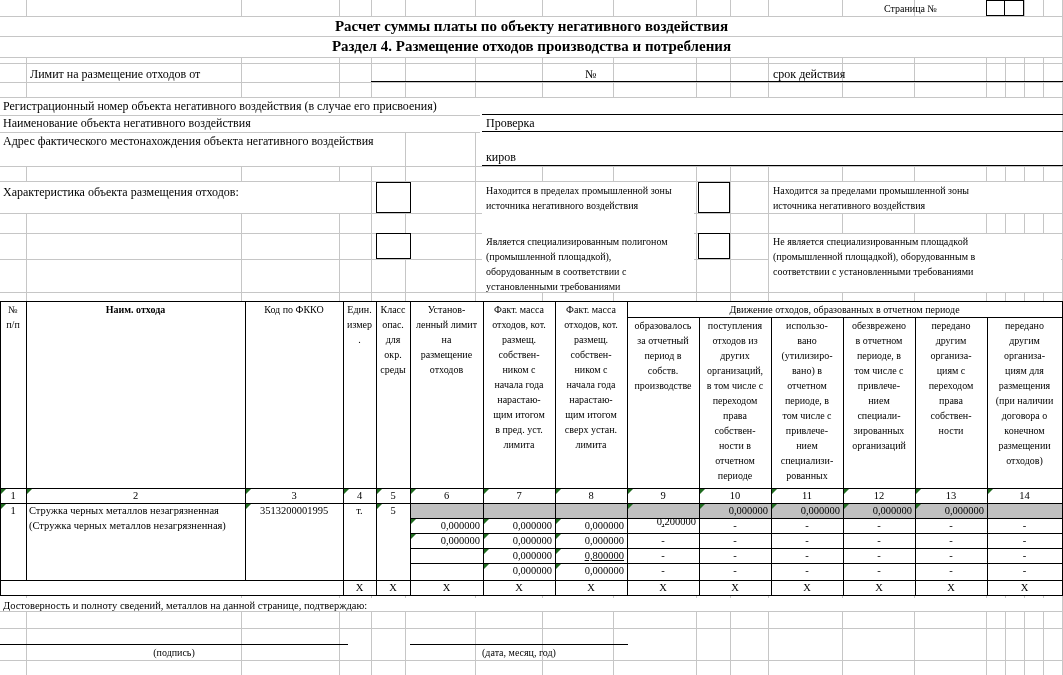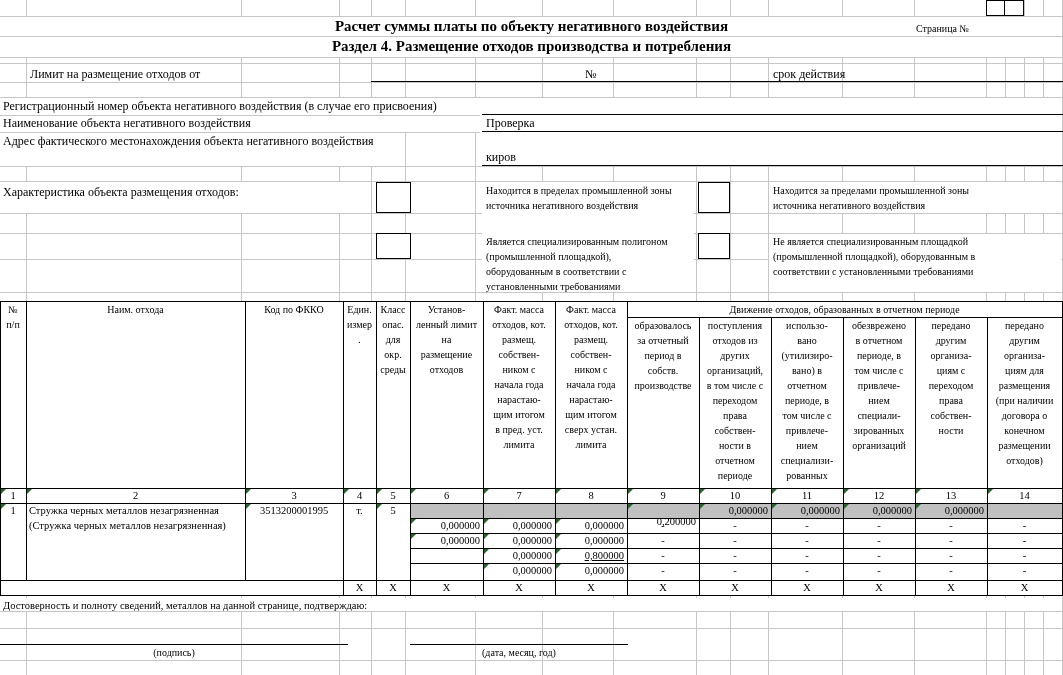--- a/index.html
+++ b/index.html
@@ -68,21 +68,21 @@
 <div class="whitebg" style="left:1px;top:116px;width:476px;height:16px;"></div>
 <div class="whitebg" style="left:1px;top:133px;width:404px;height:33px;"></div>
 <div class="whitebg" style="left:480px;top:98px;width:582px;height:68px;"></div>
 <div class="whitebg" style="left:1px;top:182px;width:340px;height:31px;"></div>
 <div class="whitebg" style="left:482px;top:182px;width:212px;height:76px;"></div>
 <div class="whitebg" style="left:482px;top:234px;width:212px;height:58px;"></div>
 <div class="whitebg" style="left:769px;top:182px;width:292px;height:31px;"></div>
 <div class="whitebg" style="left:769px;top:234px;width:292px;height:58px;"></div>
 <div class="whitebg" style="left:1px;top:598px;width:1061px;height:13px;"></div>
 
-<span class="txt small" style="left:916px;top:1px;margin-top:20px;">Страница №</span>
+<span class="txt small" style="left:884px;top:1px;">Страница №</span>
 <div class="box" style="left:986px;top:0px;width:19px;height:16px;"></div>
 <div class="box" style="left:1004px;top:0px;width:20px;height:16px;"></div>
 
 <div class="txt title" style="top:19px;">Расчет суммы платы по объекту негативного воздействия</div>
 <div class="txt title" style="top:39px;">Раздел 4. Размещение отходов производства и потребления</div>
 
 <span class="txt" style="left:30px;top:67px;font-size:12px;">Лимит на размещение  отходов от</span>
 <div class="abs bl" style="left:371px;top:81px;width:692px;height:1px;"></div>
 <span class="txt" style="left:585px;top:67px;font-size:12px;">№</span>
 <span class="txt" style="left:773px;top:67px;font-size:12px;">срок действия</span>
@@ -127,21 +127,21 @@
     <div class="abs gray" style="left: 483px; top: 202px; width: 72px; height: 15px;"></div>
     <div class="abs gray" style="left: 555px; top: 202px; width: 72px; height: 15px;"></div>
     <div class="abs gray" style="left: 627px; top: 202px; width: 72px; height: 15px;"></div>
     <div class="abs gray" style="left: 699px; top: 202px; width: 72px; height: 15px;"></div>
     <div class="abs gray" style="left: 771px; top: 202px; width: 72px; height: 15px;"></div>
     <div class="abs gray" style="left: 843px; top: 202px; width: 72px; height: 15px;"></div>
     <div class="abs gray" style="left: 915px; top: 202px; width: 72px; height: 15px;"></div>
     <div class="abs gray" style="left: 987px; top: 202px; width: 75px; height: 15px;"></div>
     <div class="hdr" style="left: 0px; top: 1px; width: 26px;">№
 п/п</div>
-    <div class="hdr" style="left: 26px; top: 1px; width: 219px;">Наим. отхода</div>
+    <div class="hdr" style="left: 26px; top: 1px; width: 219px; font-weight: bold;">Наим. отхода</div>
     <div class="hdr" style="left: 245px; top: 1px; width: 98px;">Код по ФККО</div>
     <div class="hdr" style="left: 343px; top: 1px; width: 33px;">Един.
 измер
 .</div>
     <div class="hdr" style="left: 376px; top: 1px; width: 34px;">Класс
 опас.
 для
 окр.
 среды</div>
     <div class="hdr" style="left: 410px; top: 1px; width: 73px;">Установ-

